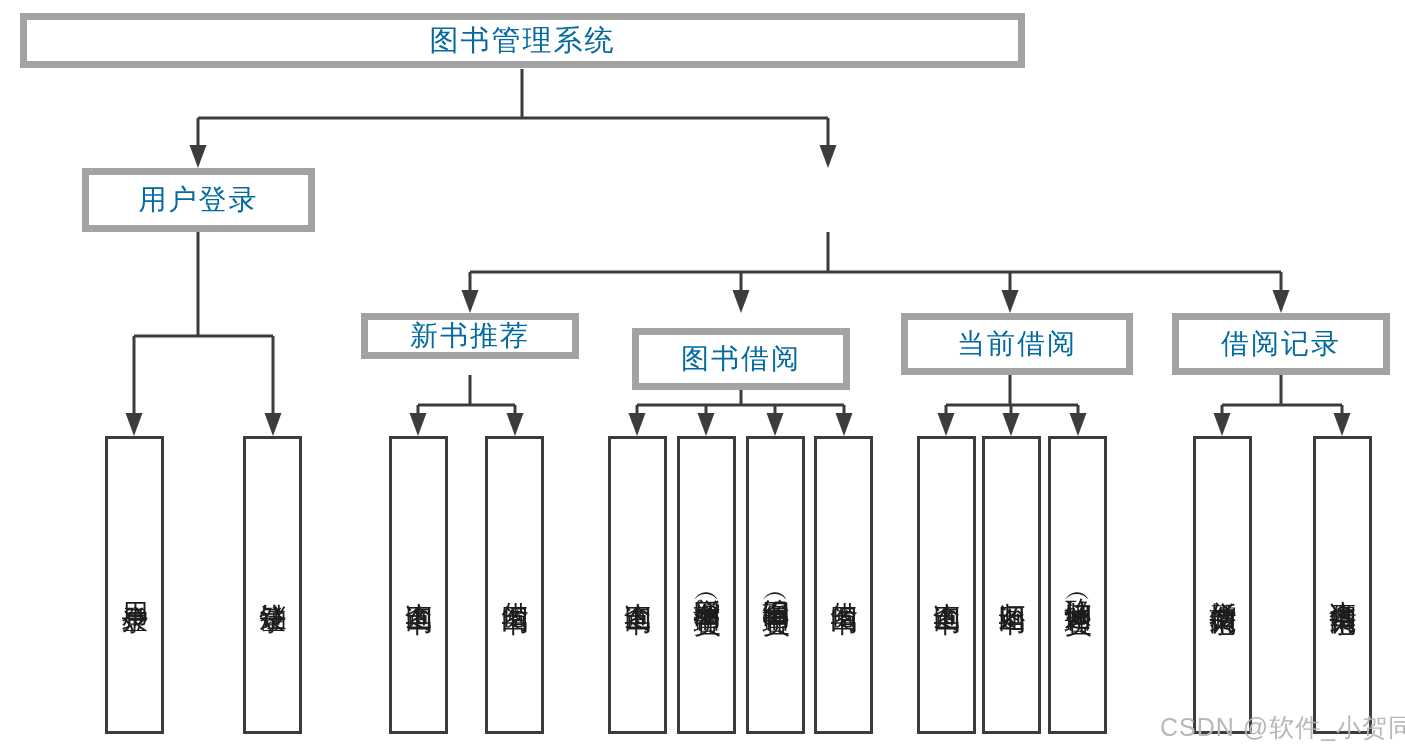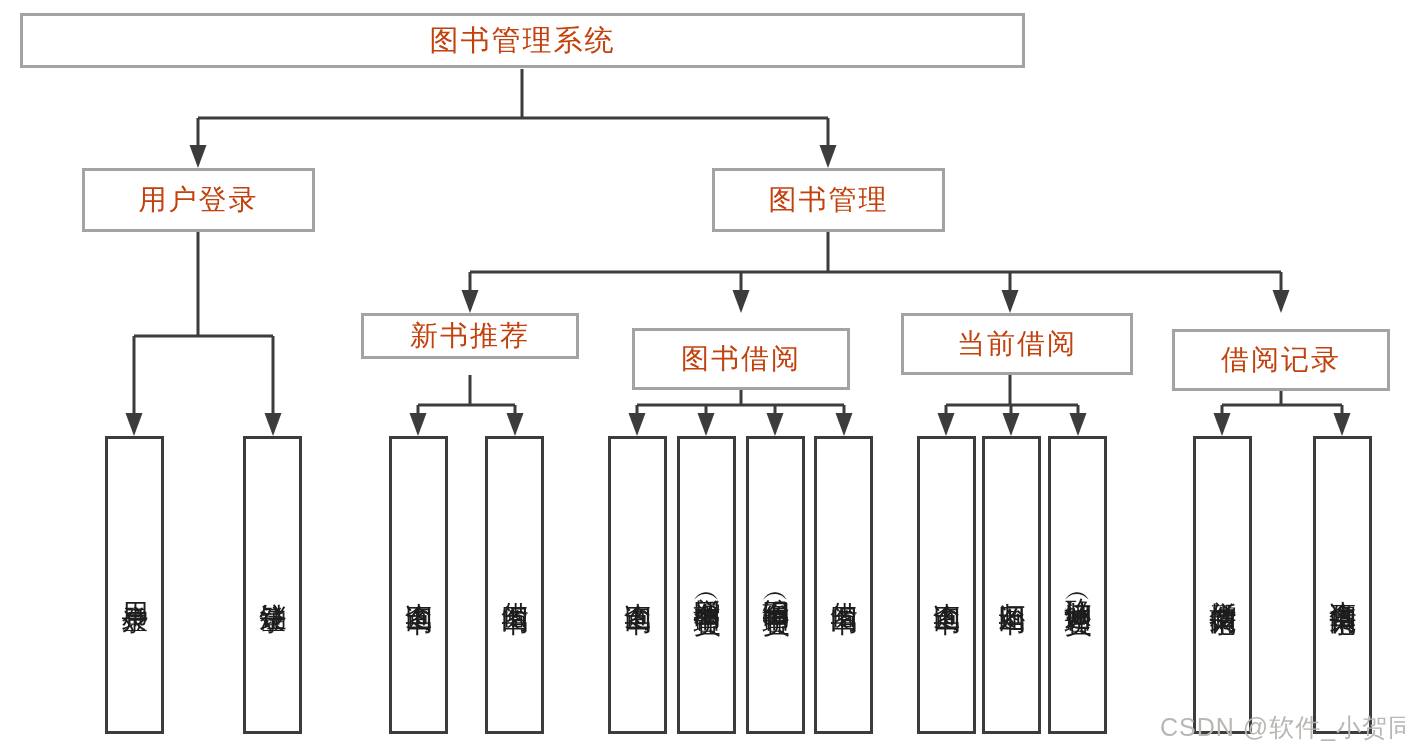--- a/index.html
+++ b/index.html
@@ -20,25 +20,25 @@
     left: 0;
     top: 0;
     width: 1405px;
     height: 747px;
     z-index: 0;
   }
   .node {
     position: absolute;
     box-sizing: border-box;
     background: #ffffff;
-    border: 3px solid #a3a3a3;
+    border: 7px solid #a3a3a3;
     display: flex;
     align-items: center;
     justify-content: center;
-    color: #c2410c;
+    color: #0369a1;
     font-size: 28px;
     letter-spacing: 2px;
     z-index: 1;
     white-space: nowrap;
   }
   .node.root { font-size: 29px; }
   .leaf {
     position: absolute;
     box-sizing: border-box;
     background: #ffffff;
@@ -108,26 +108,25 @@
     <path d="M1069.5 413 L1086.5 413 L1078 436 Z" fill="#3c3c3c"></path>
 
     <path d="M1281 375 V405 M1222 405 H1342 M1222 405 V416 M1342 405 V416" stroke="#3c3c3c" stroke-width="3" fill="none"></path>
     <path d="M1213.5 413 L1230.5 413 L1222 436 Z" fill="#3c3c3c"></path>
     <path d="M1333.5 413 L1350.5 413 L1342 436 Z" fill="#3c3c3c"></path>
   </svg>
 
   <div class="node root" style="left:20px; top:13px; width:1005px; height:55px;">图书管理系统</div>
 
   <div class="node" style="left:82px; top:168px; width:233px; height:64px;">用户登录</div>
-  <div class="node" style="left:712px; top:168px; width:233px; height:64px;">图书管理</div>
 
   <div class="node" style="left:361px; top:313px; width:218px; height:46px;">新书推荐</div>
   <div class="node" style="left:632px; top:328px; width:218px; height:62px;">图书借阅</div>
   <div class="node" style="left:901px; top:313px; width:232px; height:62px;">当前借阅</div>
-  <div class="node" style="left:1172px; top:313px; width:218px; height:62px;margin-top:16px;">借阅记录</div>
+  <div class="node" style="left:1172px; top:313px; width:218px; height:62px;">借阅记录</div>
 
   <div class="leaf" style="left:105px;">
     <span>用户登录</span>
   </div>
   <div class="leaf" style="left:243px;">
     <span>注销登录</span>
   </div>
 
   <div class="leaf" style="left:389px;">
     <span>查询图书</span>

